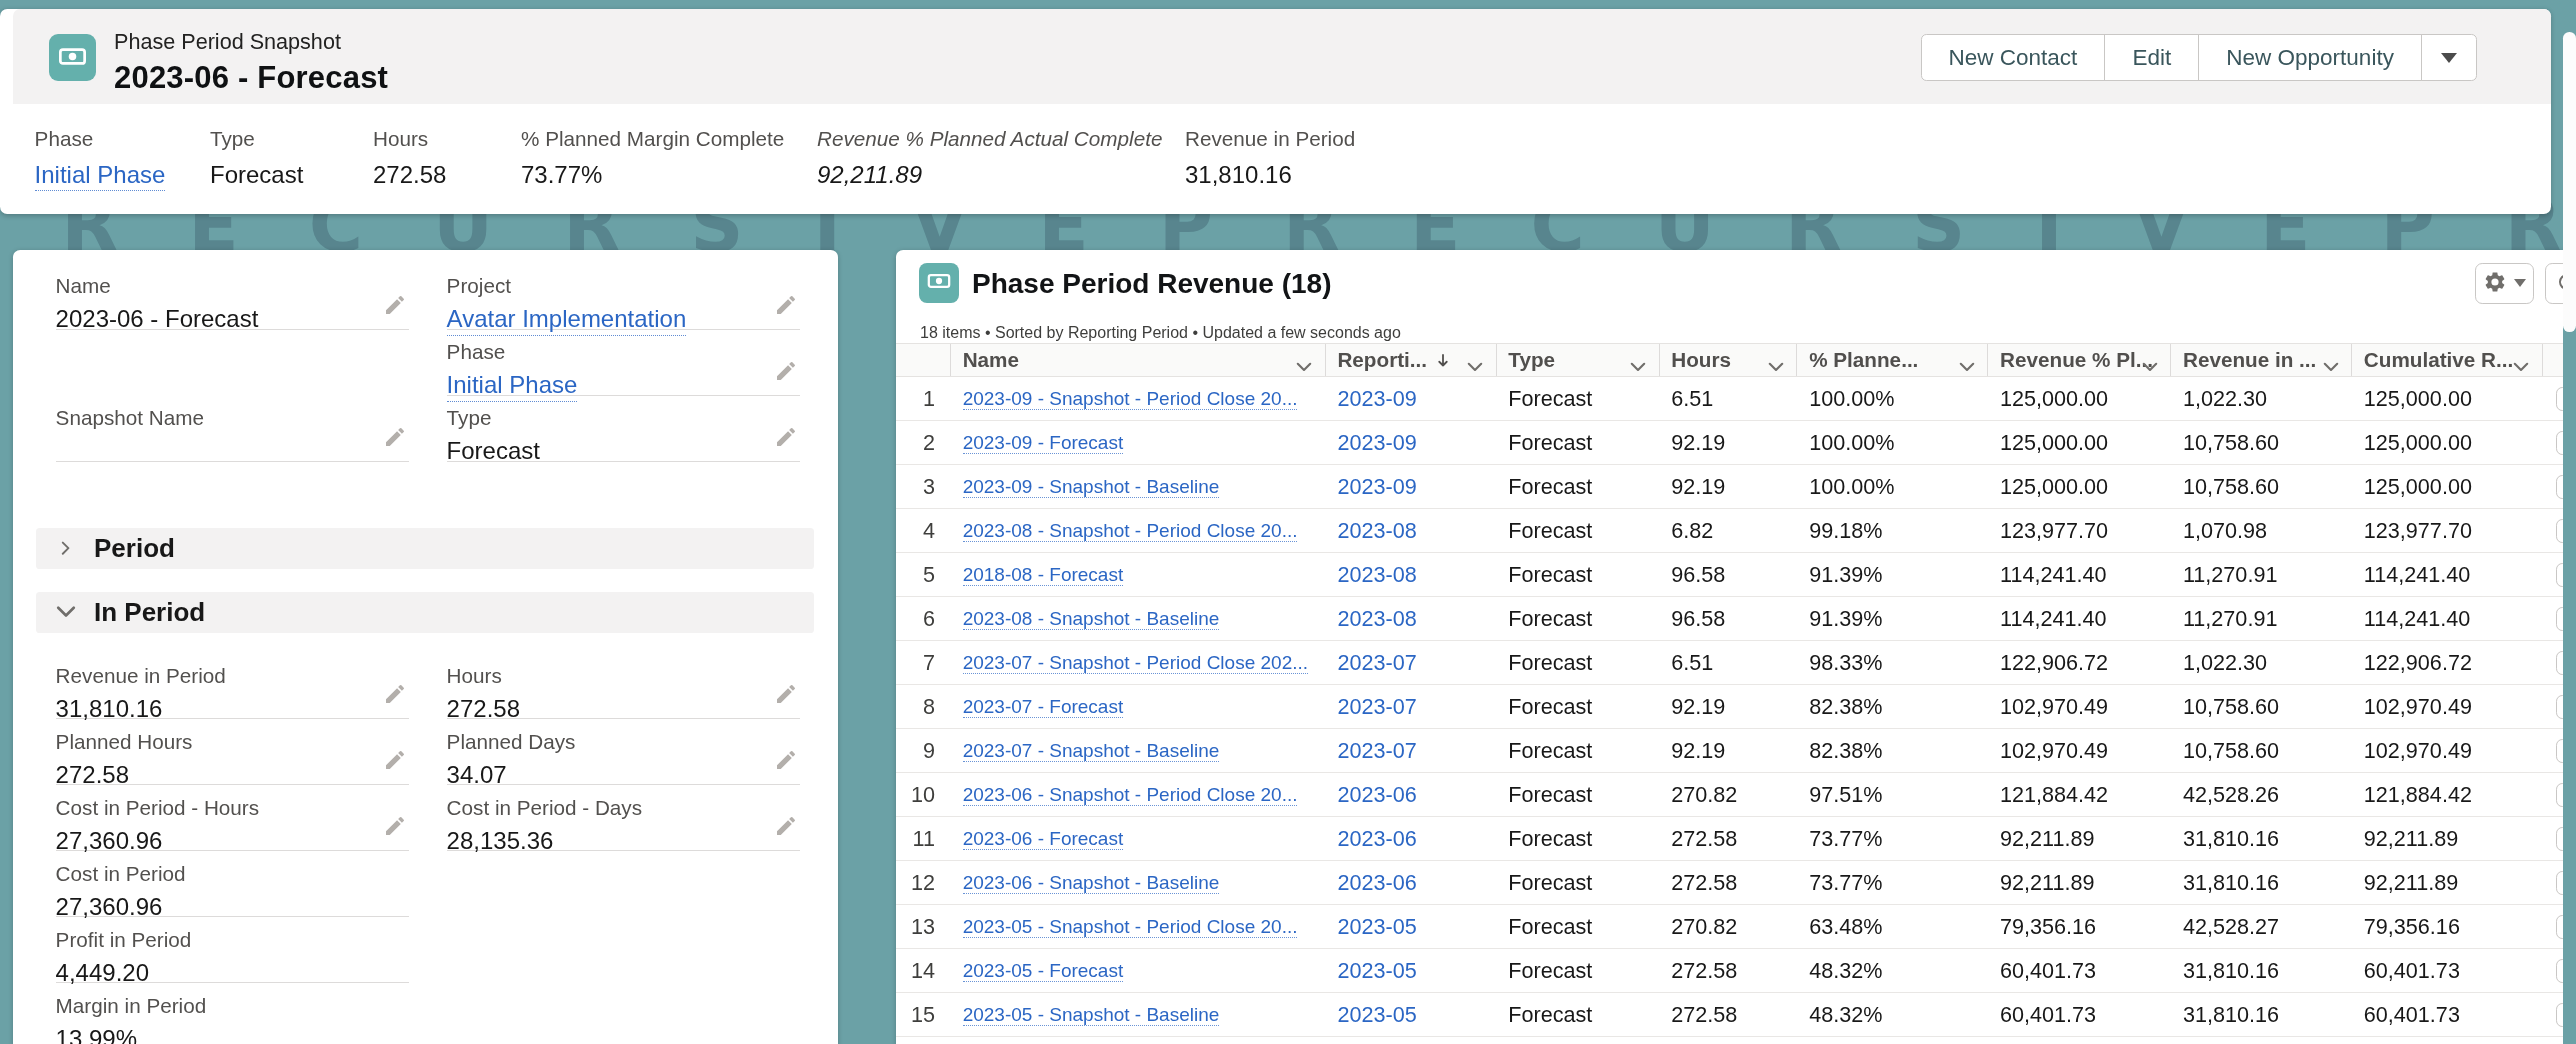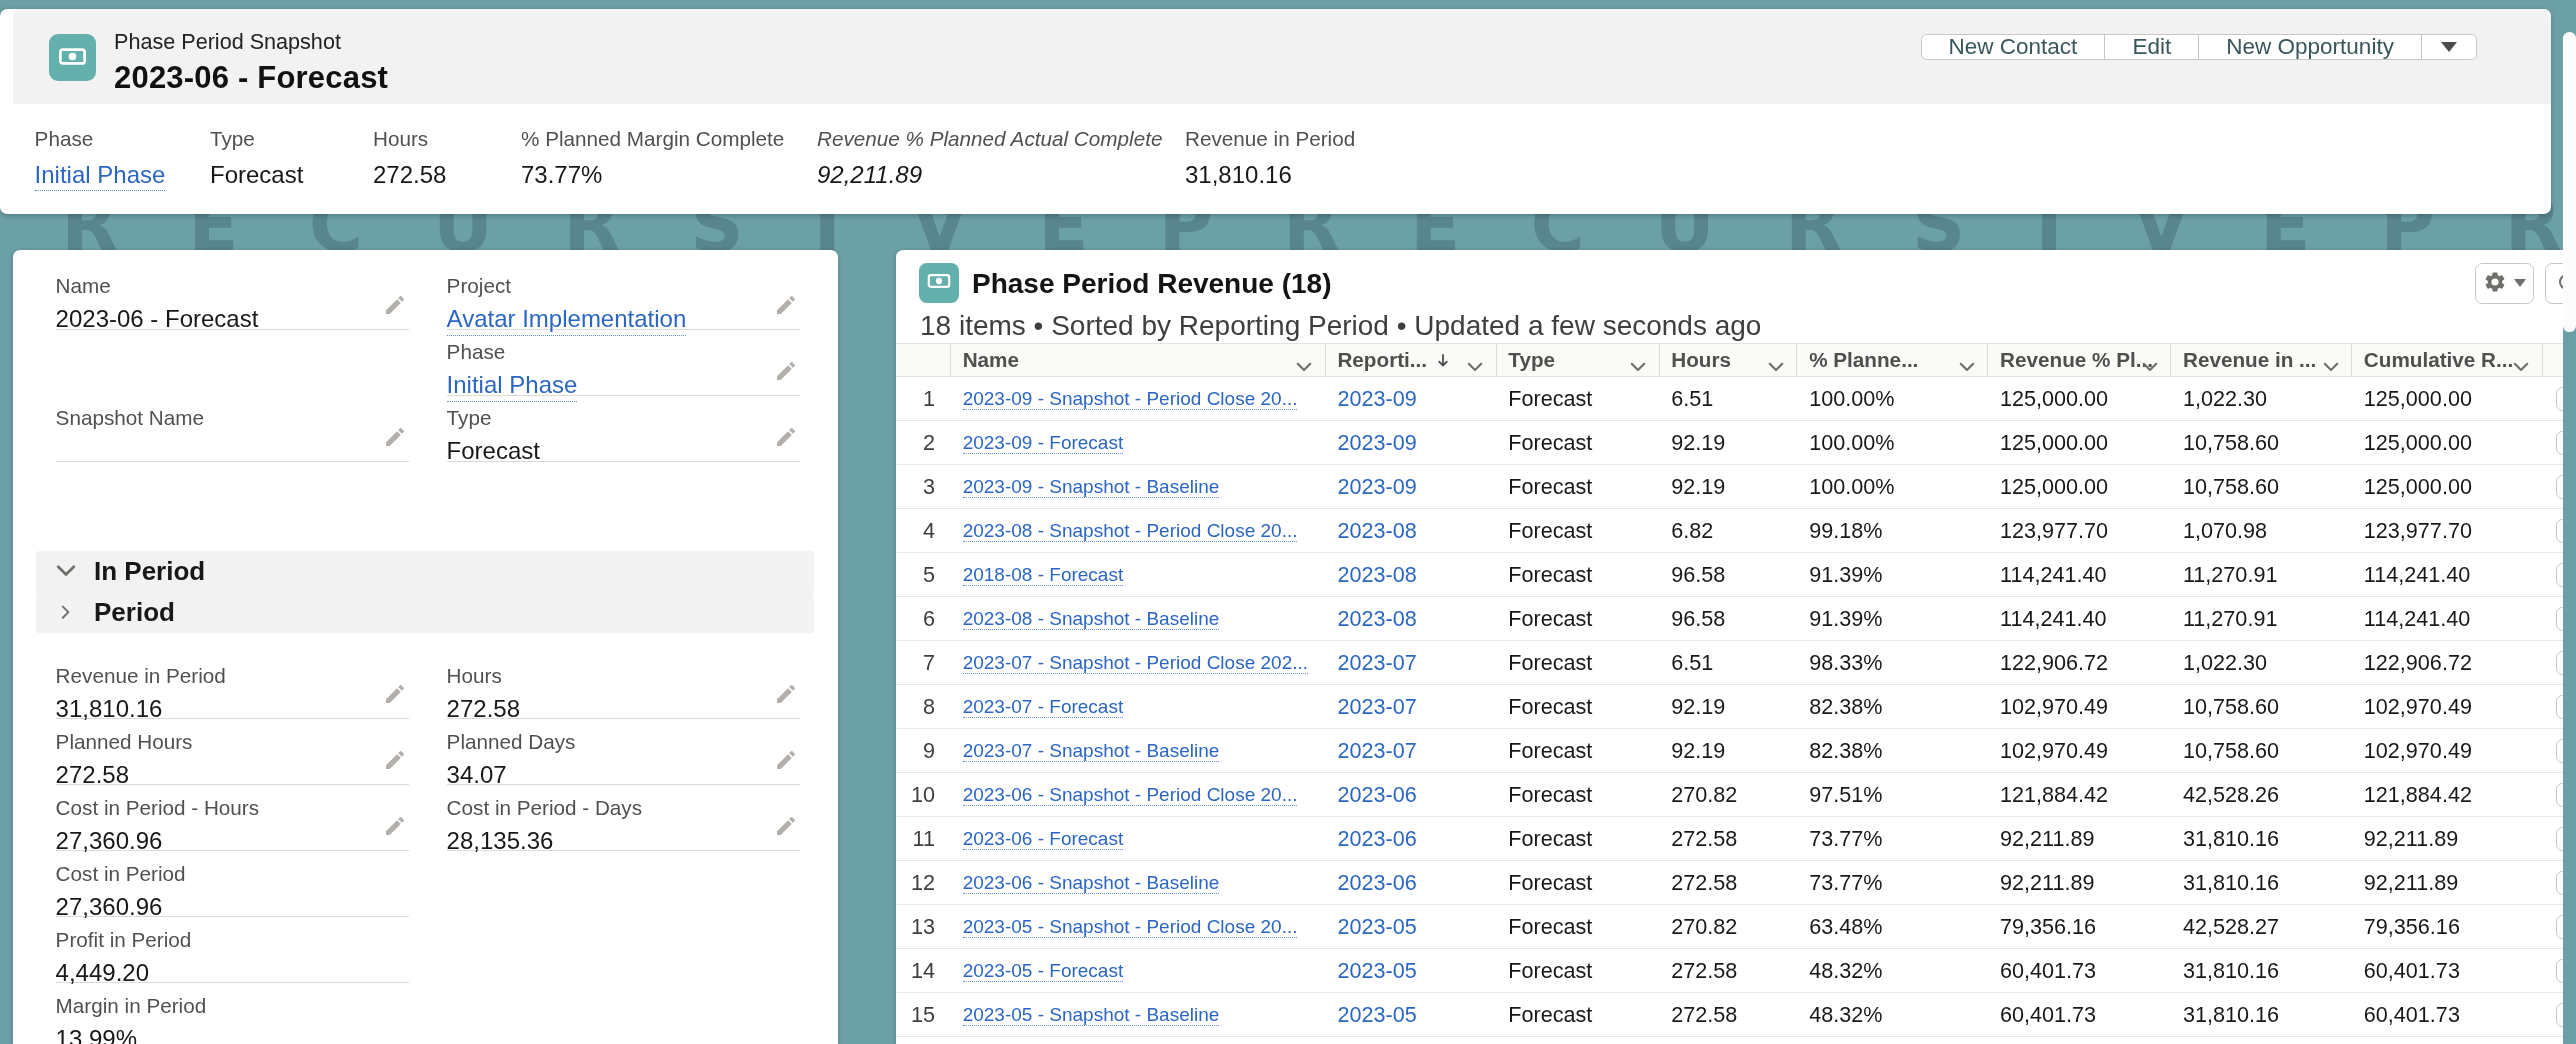--- a/index.html
+++ b/index.html
@@ -25,21 +25,21 @@
   .header-top { height:95px; background:#f3f2f2; border-radius:7.2px 7.2px 0 0; position:relative; }
   .record-icon {
     position:absolute; left:36px; top:25px; width:47px; height:47px;
     background:#64b0ac; border-radius:9px;
     display:flex; align-items:center; justify-content:center;
   }
   .record-icon svg { width:31px; height:31px; }
   .header-title-block { position:absolute; left:101px; top:20px; }
   .entity-label { font-size:21.6px; color:#222221; }
   .record-title { font-size:31px; font-weight:bold; color:#0f1113; margin-top:4.5px; letter-spacing:0.2px; }
-  .action-group { position:absolute; right:74px; top:25px; height:26px; display:flex; }
+  .action-group { position:absolute; right:74px; top:25px; height:47px; display:flex; }
   .action-btn {
     border:0.9px solid #c9c7c5; background:#fff; margin-left:-0.9px;
     font-family:"Liberation Sans", sans-serif;
     padding:0 27px; font-size:22.5px; color:#3a565c;
     display:flex; align-items:center; cursor:pointer; white-space:nowrap;
   }
   .action-btn:first-child { border-radius:5.4px 0 0 5.4px; }
   .caret-btn { border-radius:0 5.4px 5.4px 0; padding:0 19px; }
   .caret-down { width:0; height:0; border-left:8px solid transparent; border-right:8px solid transparent; border-top:10px solid #4b4b4b; }
   .header-fields { position:relative; height:110px; padding:22.5px 0 0 0; display:flex; }
@@ -71,21 +71,21 @@
   .section-chev svg { width:20px; height:14.4px; margin:auto; }
   
   .related-card { left:854px; top:250px; width:1710px; height:795px; border-radius:7.2px 7.2px 0 0; overflow:hidden;margin-left:42px; }
   .rl-header { position:relative; height:93px; }
   .rl-icon {
     position:absolute; left:23.4px; top:12.6px; width:40px; height:40px;
     background:#64b0ac; border-radius:8px; display:flex; align-items:center; justify-content:center;
   }
   .rl-icon svg { width:26px; height:26px; }
   .rl-title { position:absolute; left:76px; top:18px; font-size:28px; font-weight:bold; color:#121416; }
-  .rl-summary { position:absolute; left:24px; top:60px; font-size:28px; color:#3e3e3c; }
+  .rl-summary { position:absolute; left:24px; top:74px; font-size:16px; color:#3e3e3c; }
   .icon-btn {
     position:absolute; top:12.6px; height:41px; border:0.9px solid #c9c7c5; border-radius:7.2px;
     background:#fff; display:flex; align-items:center; justify-content:center; cursor:pointer;
   }
   .gear-btn { right:72px; width:59px; gap:7.2px; }
   .refresh-btn { right:18px; width:43px; }
   .icon-btn svg { width:24px; height:24px; fill:#706e6b; }
   .mini-caret { width:0; height:0; border-left:6.3px solid transparent; border-right:6.3px solid transparent; border-top:8px solid #706e6b; }
   
   .table-header { display:flex; height:34px; background:#fafaf9; border-top:0.9px solid #e5e3e1; border-bottom:0.9px solid #e5e3e1; }
@@ -219,35 +219,35 @@
       </div>
       <div class="dfield">
         <div class="flabel">Type</div>
         <div class="fvalue">Forecast</div>
         <span class="edit-icon"><svg viewBox="0 0 24 24">
             <path d="M3 17.25V21h3.75L17.81 9.94l-3.75-3.75L3 17.25zM20.71 7.04a1 1 0 0 0 0-1.41l-2.34-2.34a1 1 0 0 0-1.41 0l-1.83 1.83 3.75 3.75 1.83-1.83z"></path>
           </svg></span>
       </div>
       <div class="dfield empty"></div>
     </div>
+    <div class="section-band">
+      <span class="section-chev">
+        <svg viewBox="0 0 12 18">
+          <path d="M2 2l7 7-7 7" fill="none" stroke="currentColor" stroke-width="2.4" stroke-linecap="round" stroke-linejoin="round"></path>
+        </svg>
+      </span>
+      <span>Period</span>
+    </div>
     <div class="section-band gap-top">
       <span class="section-chev">
         <svg viewBox="0 0 18 12">
           <path d="M2 2l7 7 7-7" fill="none" stroke="currentColor" stroke-width="2.4" stroke-linecap="round" stroke-linejoin="round"></path>
         </svg>
       </span>
       <span>In Period</span>
-    </div>
-    <div class="section-band">
-      <span class="section-chev">
-        <svg viewBox="0 0 12 18">
-          <path d="M2 2l7 7-7 7" fill="none" stroke="currentColor" stroke-width="2.4" stroke-linecap="round" stroke-linejoin="round"></path>
-        </svg>
-      </span>
-      <span>Period</span>
     </div>
     <div class="dgrid second">
       <div class="dfield">
         <div class="flabel">Revenue in Period</div>
         <div class="fvalue">31,810.16</div>
         <span class="edit-icon"><svg viewBox="0 0 24 24">
             <path d="M3 17.25V21h3.75L17.81 9.94l-3.75-3.75L3 17.25zM20.71 7.04a1 1 0 0 0 0-1.41l-2.34-2.34a1 1 0 0 0-1.41 0l-1.83 1.83 3.75 3.75 1.83-1.83z"></path>
           </svg></span>
       </div>
       <div class="dfield">

